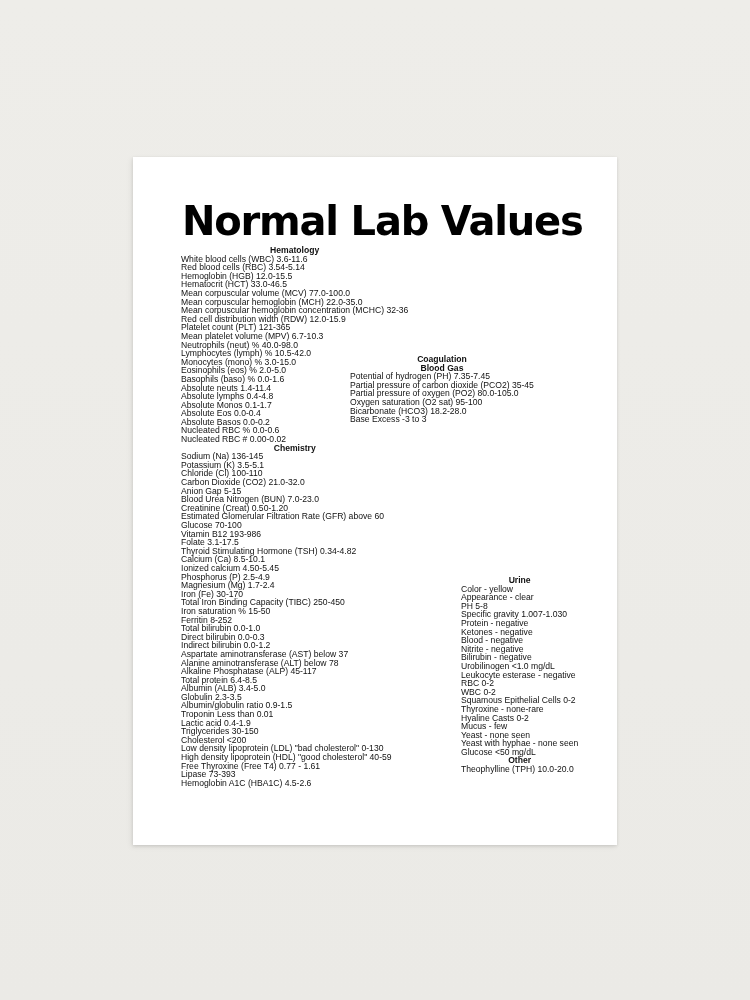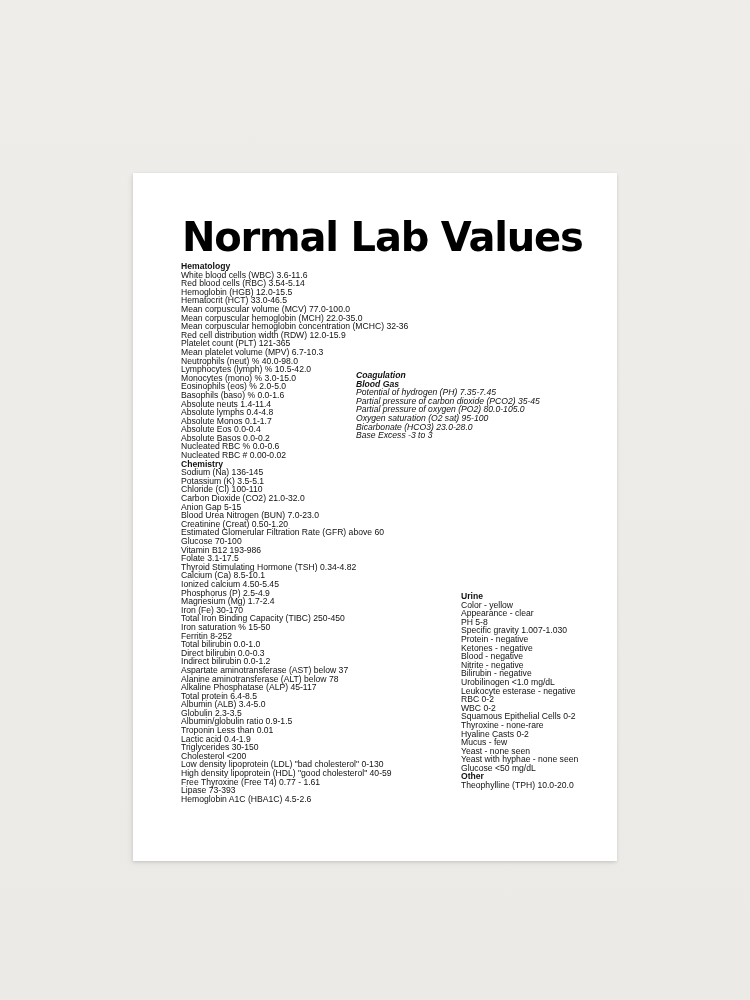--- a/index.html
+++ b/index.html
@@ -9,33 +9,32 @@
     font-family: "Liberation Sans", sans-serif;
   }
   .wall {
     position: absolute; inset: 0;
     background: linear-gradient(180deg, #eeede9 0%, #ebeae6 100%);
   }
   .poster {
     position: absolute; left: 133px; top: 157px; width: 484px; height: 688px;
     background: #ffffff;
     box-shadow: 0 1px 3px rgba(0,0,0,0.12), -2px 2px 6px rgba(0,0,0,0.06);
-    margin-top: 16px;
   }
   .title {
     position: absolute; left: 49px; top: 40px; width: 400px;
     font-family: "DejaVu Sans", sans-serif; font-weight: bold;
     font-size: 40px; line-height: 48px; color: #000; letter-spacing: -1.2px;
     white-space: nowrap;
   }
   .col { position: absolute; font-size: 8.6px; line-height: 8.6px; color: #111; white-space: nowrap; }
-  .col .h { font-weight: bold; }
+  .col .h { font-weight: bold; text-align: center; }
   .col .l { display: block; }
   .c-left { left: 48px; top: 89px; }
-  .c-mid { left: 223px; top: 198px; font-style: italic; }
+  .c-mid { left: 217px; top: 198px; }
   .c-right { left: 328px; top: 419px; }
 </style>
 </head>
 <body>
 
 <div class="wall"></div>
 
 <div class="poster">
   <div class="title">Normal Lab Values</div>
 
@@ -110,21 +109,21 @@
   </div>
 
   <div class="col c-mid">
     <span class="l h">Coagulation</span>
     <span class="l h">Blood Gas</span>
     <div>
         <span class="l">Potential of hydrogen (PH) 7.35-7.45</span>
         <span class="l">Partial pressure of carbon dioxide (PCO2) 35-45</span>
         <span class="l">Partial pressure of oxygen (PO2) 80.0-105.0</span>
         <span class="l">Oxygen saturation (O2 sat) 95-100</span>
-        <span class="l">Bicarbonate (HCO3) 23.0-28.0</span>
+        <span class="l">Bicarbonate (HCO3) 18.2-28.0</span>
         <span class="l">Base Excess -3 to 3</span>
       </div>
   </div>
 
   <div class="col c-right">
     <span class="l h">Urine</span>
     <div>
         <span class="l">Color - yellow</span>
         <span class="l">Appearance - clear</span>
         <span class="l">PH 5-8</span>

